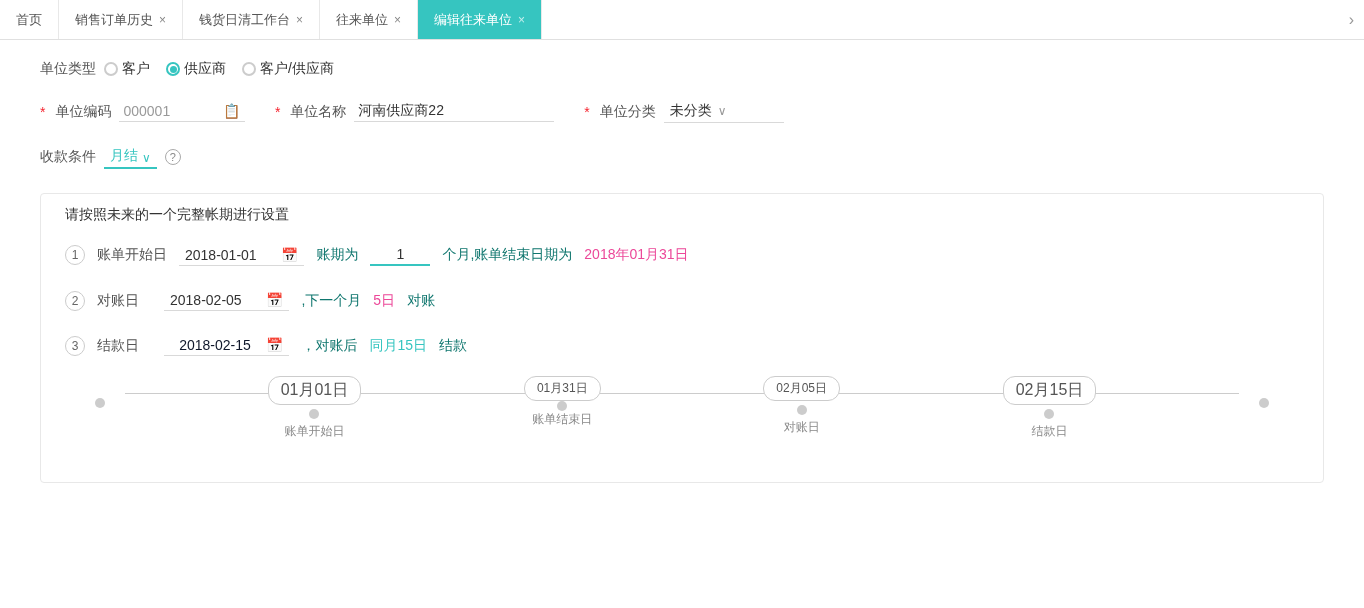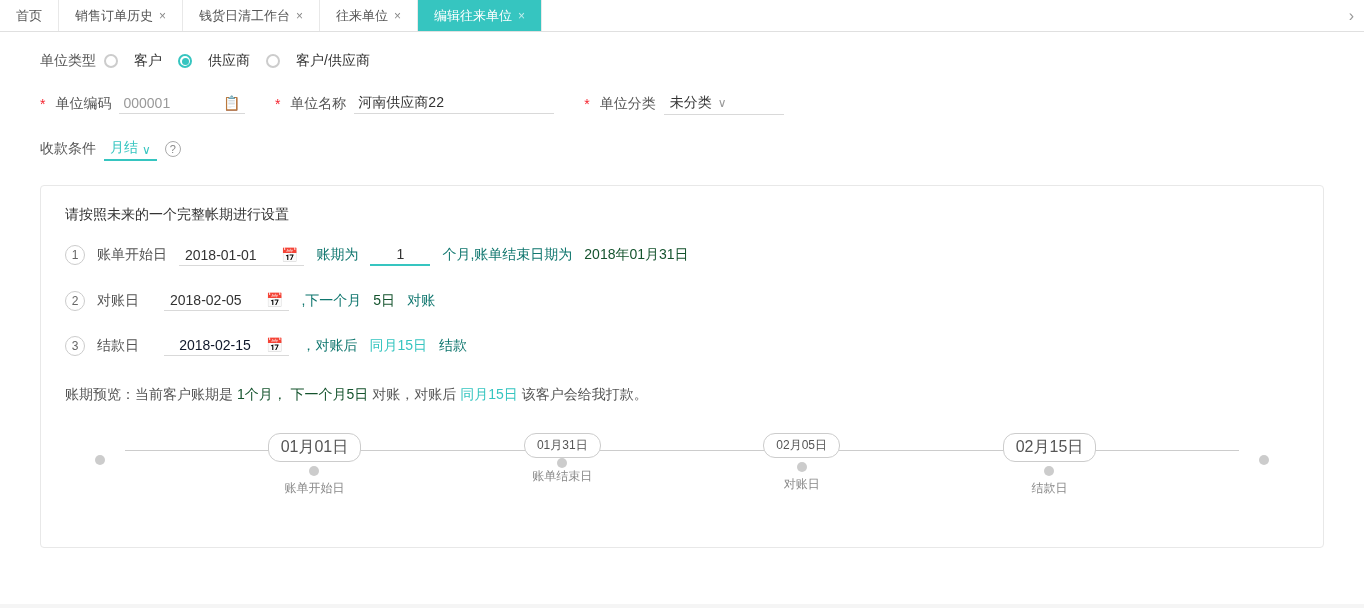--- a/index.html
+++ b/index.html
@@ -4,21 +4,21 @@
   <style>
     * { box-sizing: border-box; margin: 0; padding: 0; }
     body { font-family: 'Microsoft YaHei', Arial, sans-serif; font-size: 14px; background: #f5f5f5; color: #333; }
 
     
     .tab-bar {
       display: flex;
       align-items: stretch;
       background: #fff;
       border-bottom: 1px solid #e0e0e0;
-      height: 32px;
+      height: 40px;
       padding-left: 0;
     }
     .tab-item {
       display: flex;
       align-items: center;
       padding: 0 16px;
       cursor: pointer;
       font-size: 13px;
       color: #555;
       border-right: 1px solid #e8e8e8;
@@ -74,21 +74,21 @@
       margin-right: 2px;
     }
     .radio-group {
       display: flex;
       align-items: center;
       gap: 16px;
     }
     .radio-item {
       display: flex;
       align-items: center;
-      gap: 16px;
+      gap: 4px;
       cursor: pointer;
       justify-content: space-between;
     }
     .radio-circle {
       width: 14px;
       height: 14px;
       border-radius: 50%;
       border: 2px solid #ccc;
       display: flex;
       align-items: center;
@@ -160,21 +160,21 @@
       justify-content: center;
       font-size: 11px;
       color: #888;
       cursor: pointer;
     }
 
     
     .period-card {
       border: 1px solid #e8e8e8;
       border-radius: 4px;
-      padding: 20px 24px;
+      padding: 12px 24px;
       margin-bottom: 36px;
       background: #fff;
     }
     .period-title {
       font-size: 14px;
       color: #333;
       margin-bottom: 20px;
     }
 
     .period-row {
@@ -223,21 +223,21 @@
       border: none;
       border-bottom: 2px solid #36c5c0;
       outline: none;
       font-size: 14px;
       color: #333;
       width: 60px;
       padding: 2px 4px;
       text-align: center;
     }
 
-    .text-orange { color: #14532d; }
+    .text-orange { color: #ec4899; }
     .text-teal { color: #36c5c0; }
     .text-gray { color: #0f766e; }
 
     
     .preview-section {
       padding: 16px 0;
       font-size: 14px;
       color: #555;
       line-height: 1.8;
     }
@@ -358,28 +358,20 @@
       <span class="row-label">结款日</span>
       <div class="date-input-wrapper">
         <input type="text" value="2018-02-15" style="font-size: 14px; color: #0f172a; text-align: center;">
         <span class="cal-icon">📅</span>
       </div>
       <span class="text-gray">，对账后</span>
       <span class="text-teal">同月15日</span>
       <span class="text-gray">结款</span>
     </div>
 
-    <div class="preview-section">
-      <span>账期预览：当前客户账期是</span>
-      <span class="text-orange">1个月，</span>
-      <span class="text-orange">下一个月5日</span>
-      <span>对账，对账后</span>
-      <span class="text-teal">同月15日</span>
-      <span>该客户会给我打款。</span>
-    </div>
 
     <div style="position: relative; padding: 10px 30px 30px 30px;">
 
       <div style="position: absolute; top: 27px; left: 60px; right: 60px; height: 1px; background: #ccc;"></div>
 
       <div style="display: flex; justify-content: space-between; align-items: flex-start; position: relative; z-index:1;">
 
         <div style="width:10px; height:10px; border-radius:50%; background:#ccc; margin-top: 22px; flex-shrink:0;"></div>
 
         <div style="display:flex; flex-direction:column; align-items:center; gap:4px;">

